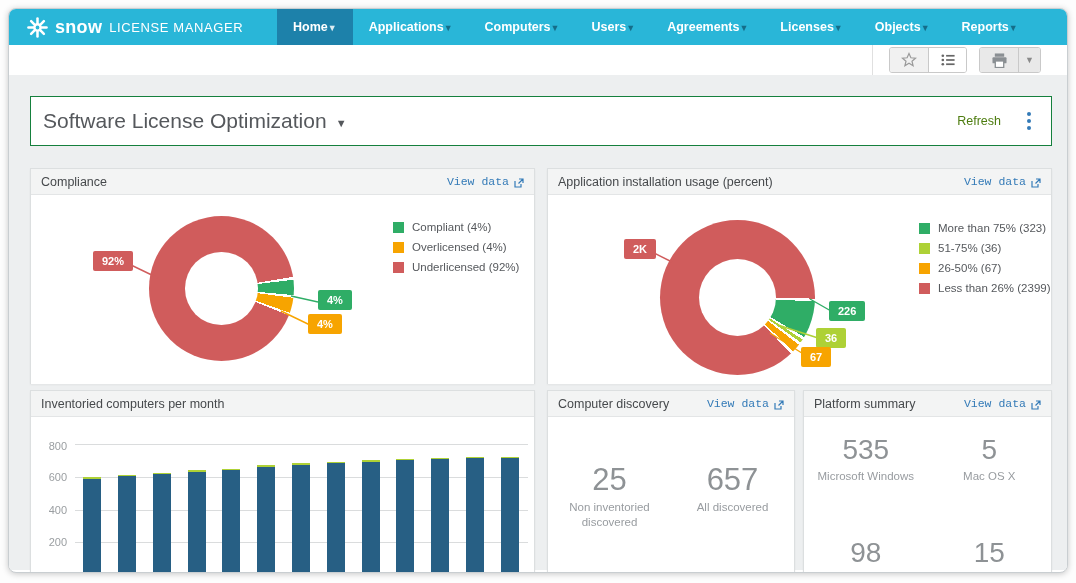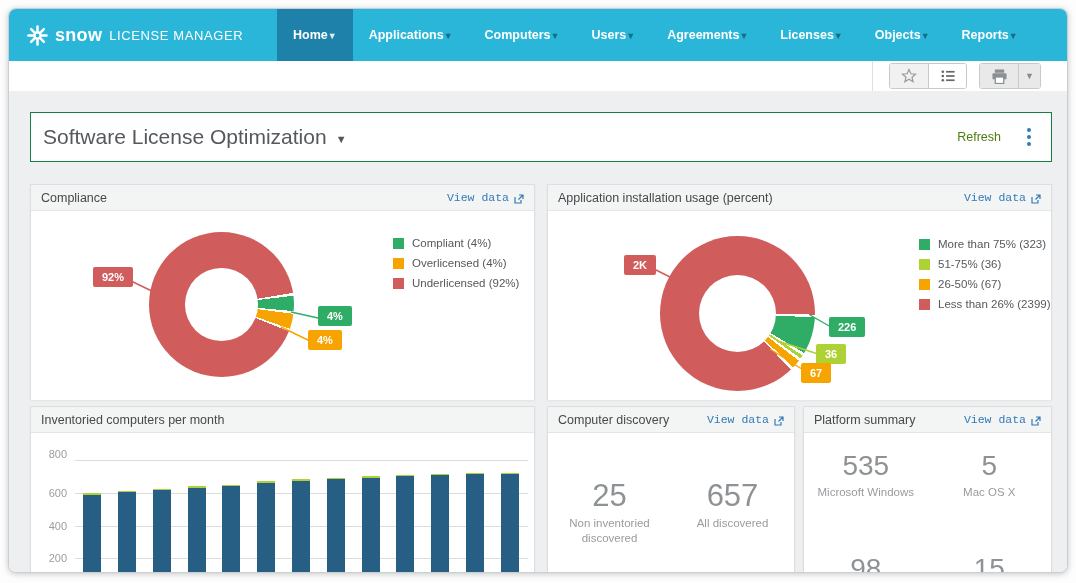--- a/index.html
+++ b/index.html
@@ -1,21 +1,21 @@
 <!DOCTYPE html>
 <html><head>
 <meta charset="utf-8">
 <style>
   * { margin:0; padding:0; box-sizing:border-box; }
   html,body { width:1076px; height:583px; background:#fdfdfd; font-family:"Liberation Sans", sans-serif; }
   .frame { position:relative; margin:8px; height:565px; background:#fff; border:1px solid #c9ced1;
            border-radius:8px; box-shadow:0 1px 6px rgba(0,0,0,.22); overflow:hidden; }
 
   
-  .navbar { height:52px; background:#29b6d8; display:flex; align-items:stretch; }
+  .navbar { height:36px; background:#29b6d8; display:flex; align-items:stretch; }
   .brand { display:flex; align-items:center; gap:7px; padding:0 20px 0 18px; min-width:268px; }
   .brand svg { display:block; }
   .brand-snow { color:#fff; font-weight:bold; font-size:18px; letter-spacing:.3px; }
   .brand-rest { color:#fff; font-weight:400; font-size:13px; letter-spacing:.6px; }
   .menu { display:flex; align-items:stretch; }
   .nav-item { display:flex; align-items:center; gap:0; padding:0 16px; color:#fff;
               font-size:12.5px; font-weight:bold; cursor:pointer; }
   .nav-item .caret { font-size:9px; color:rgba(10,70,95,.65); transform:translateY(1px); }
   .nav-item.active { background:#1d81aa; }
   .nav-item.active .caret { color:rgba(255,255,255,.85); }
@@ -297,21 +297,21 @@
         </div>
         <div class="panel-b">
           <div class="bar-plot">
               <div class="gridline" style="top: 115.293px;"></div>
               <div class="ytick" style="top: 109.293px;">200</div>
               <div class="gridline" style="top: 82.5856px;"></div>
               <div class="ytick" style="top: 76.5856px;">400</div>
               <div class="gridline" style="top: 49.8785px;"></div>
               <div class="ytick" style="top: 43.8785px;">600</div>
               <div class="gridline" style="top: 17.1713px;"></div>
-              <div class="ytick" style="top: 5px;">800</div>
+              <div class="ytick" style="top: 13px;">800</div>
               <div class="bar" style="left: 8.38462px; height: 100.084px; background: rgb(39, 95, 132);">
                 <div class="cap" style="height: 1.96243px; background: rgb(174, 209, 54);"></div>
               </div>
               <div class="bar" style="left: 43.1538px; height: 102.373px; background: rgb(39, 95, 132);">
                 <div class="cap" style="height: 1.30829px; background: rgb(174, 209, 54);"></div>
               </div>
               <div class="bar" style="left: 77.9231px; height: 104.336px; background: rgb(39, 95, 132);">
                 <div class="cap" style="height: 1.30829px; background: rgb(174, 209, 54);"></div>
               </div>
               <div class="bar" style="left: 112.692px; height: 107.116px; background: rgb(39, 95, 132);">

